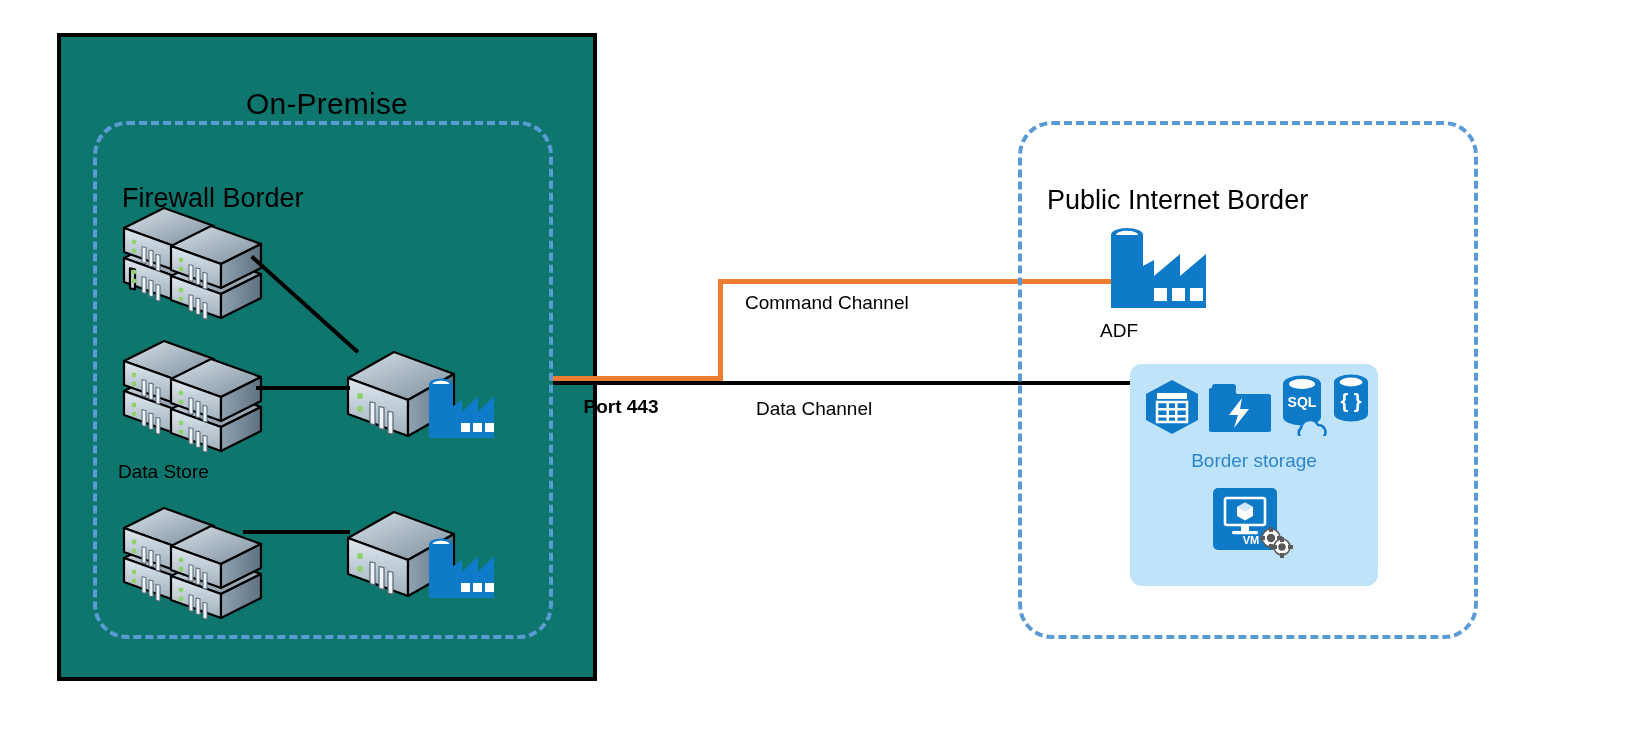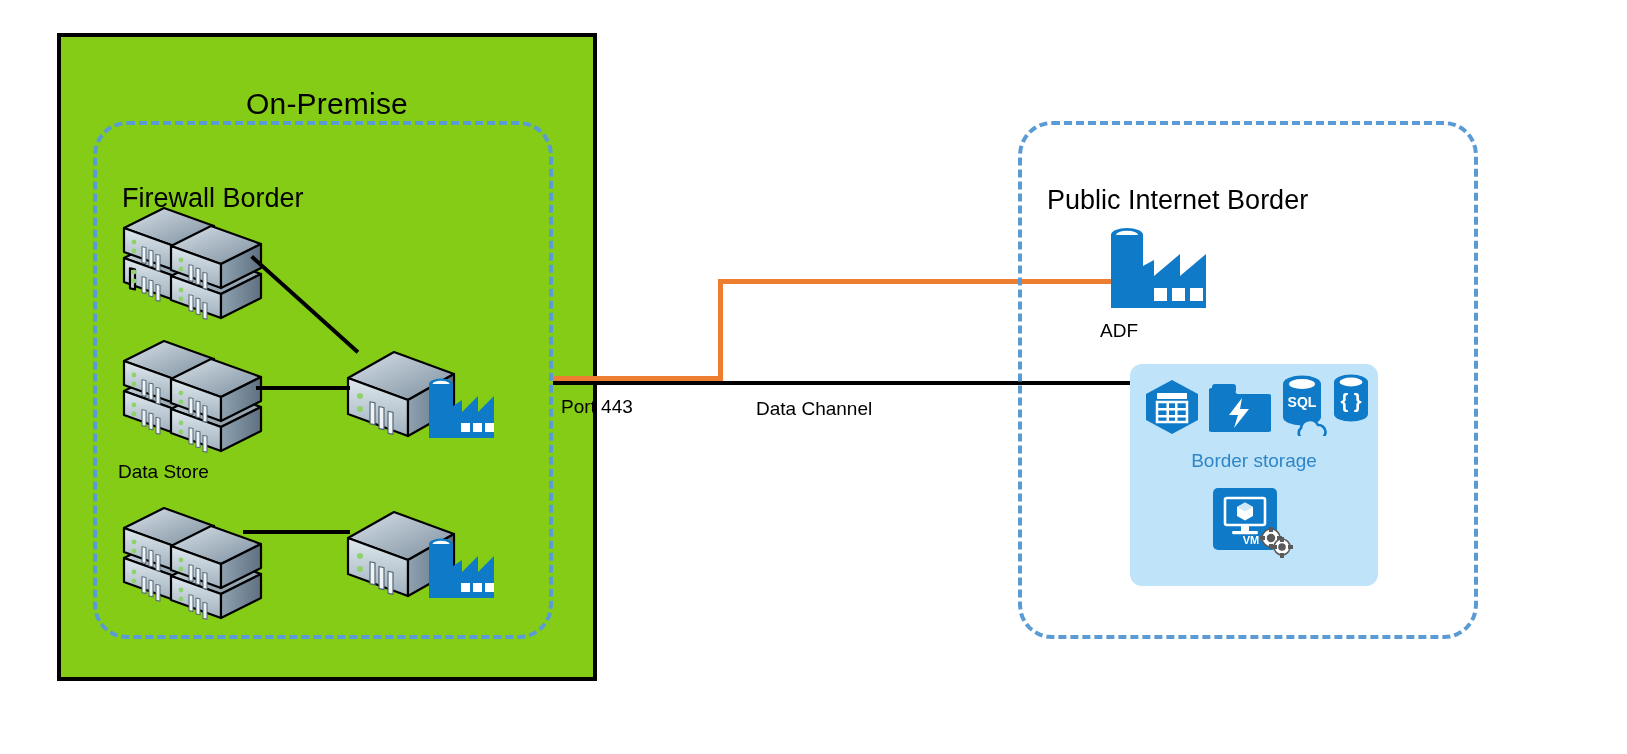--- a/index.html
+++ b/index.html
@@ -8,21 +8,21 @@
     background:#ffffff;
     font-family:"Liberation Sans", sans-serif;
     overflow:hidden;
   }
   #stage{position:relative;width:1627px;height:754px;}
 
   
   .panel{
     position:absolute;
     border:4px solid #000000;
-    background:#84cc16;
+    background:#0f766e;
     box-sizing:border-box;
   }
   .panel-title{
     position:absolute;
     width:100%;
     text-align:center;
     font-size:30px;
     color:#000000;
     letter-spacing:.2px;
   }
@@ -366,21 +366,22 @@
   <div class="diag" style="left:253px;top:255px;width:143px;transform:rotate(42deg);"></div>
   <div class="hline" style="left:256px;top:386px;width:94px;"></div>
   <div class="hline" style="left:243px;top:530px;width:107px;"></div>
 
   <div class="hline" style="left:553px;top:381px;width:580px;"></div>
 
   <div class="oline" style="left:553px;top:376px;width:170px;"></div>
   <div class="ovline" style="left:718px;top:279px;height:102px;"></div>
   <div class="oline" style="left:718px;top:279px;width:393px;"></div>
 
-  <div class="label" style="left:561px;top:396px;width:120px;text-align:left;">Port 443</div>
+  <div class="label" style="left:561px;top:396px;width:120px;text-align:center;font-weight:bold;">Port 443</div>
+  <div class="label" style="left:745px;top:292px;width:240px;text-align:left;">Command Channel</div>
   <div class="label" style="left:756px;top:398px;width:240px;text-align:left;">Data Channel</div>
 
 
   <div class="dashed" style="left:1018px;top:121px;width:460px;height:518px;"></div>
   <div class="dashed-title" style="left:1047px;top:152px;">Public Internet Border</div>
 
   <div class="icon" style="left:1110px;top:228px;">
     <svg width="100" height="82" viewBox="0 0 100 82" fill="#0f7ac8">
       <ellipse cx="17" cy="7" rx="16" ry="7"></ellipse>
       <ellipse cx="17" cy="7" rx="11" ry="4.2" fill="#ffffff"></ellipse>

